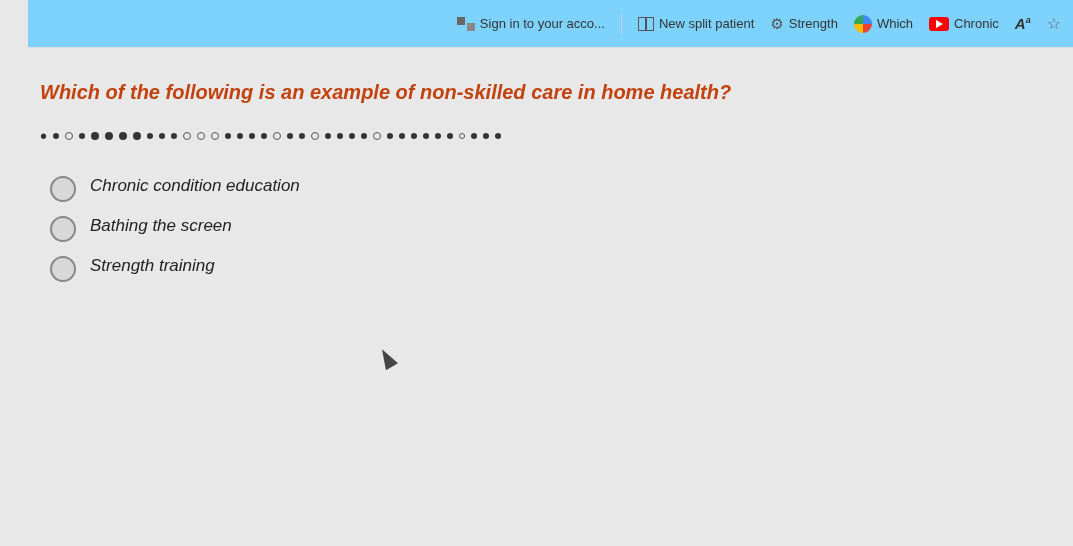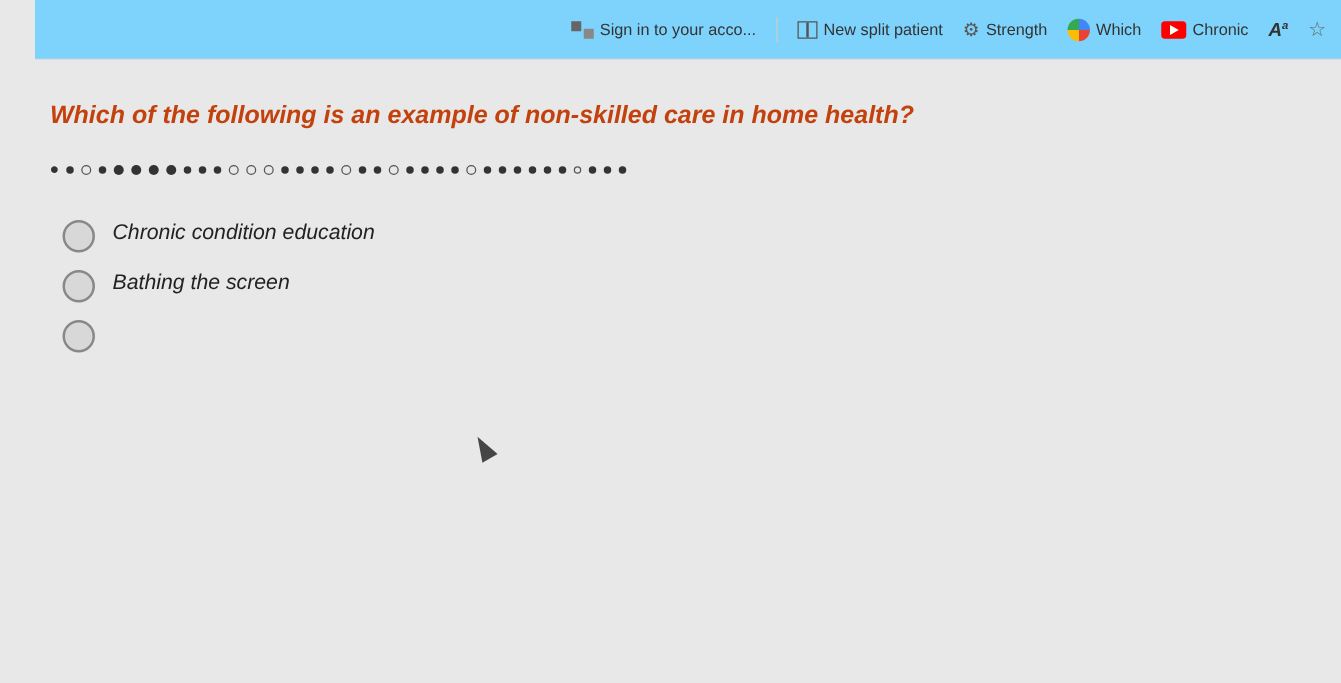--- a/index.html
+++ b/index.html
@@ -320,19 +320,20 @@
     </div>
 
     <div class="option">
       <div class="radio-circle"></div>
       <span class="option-label">Bathing the screen</span>
     </div>
 
 
     <div class="option">
       <div class="radio-circle"></div>
+      <span class="option-label">Strength training</span>
     </div>
 
   </div>
 
   <div class="cursor"></div>
 
 </div>
 
 </body></html>

